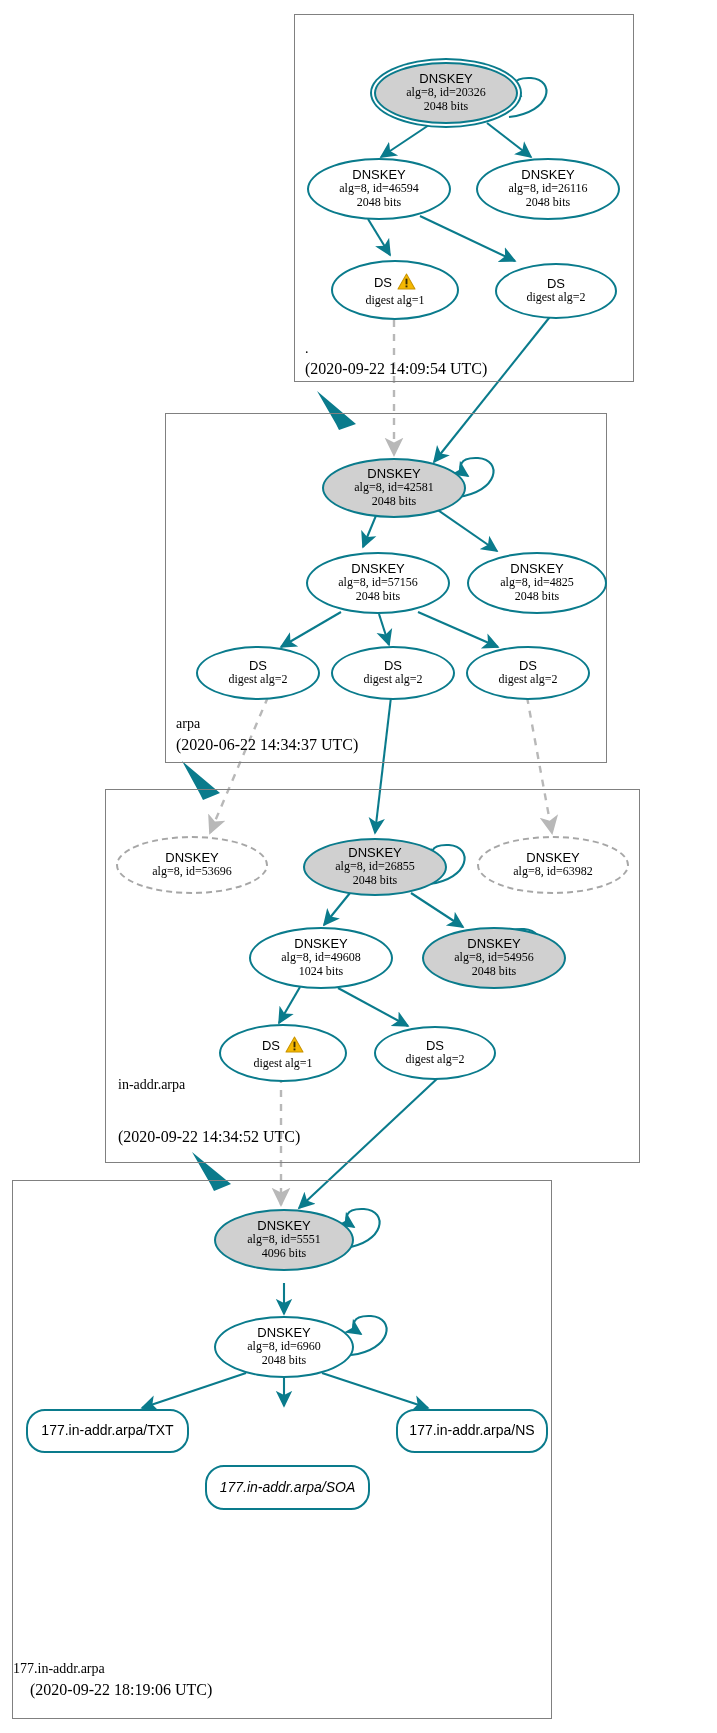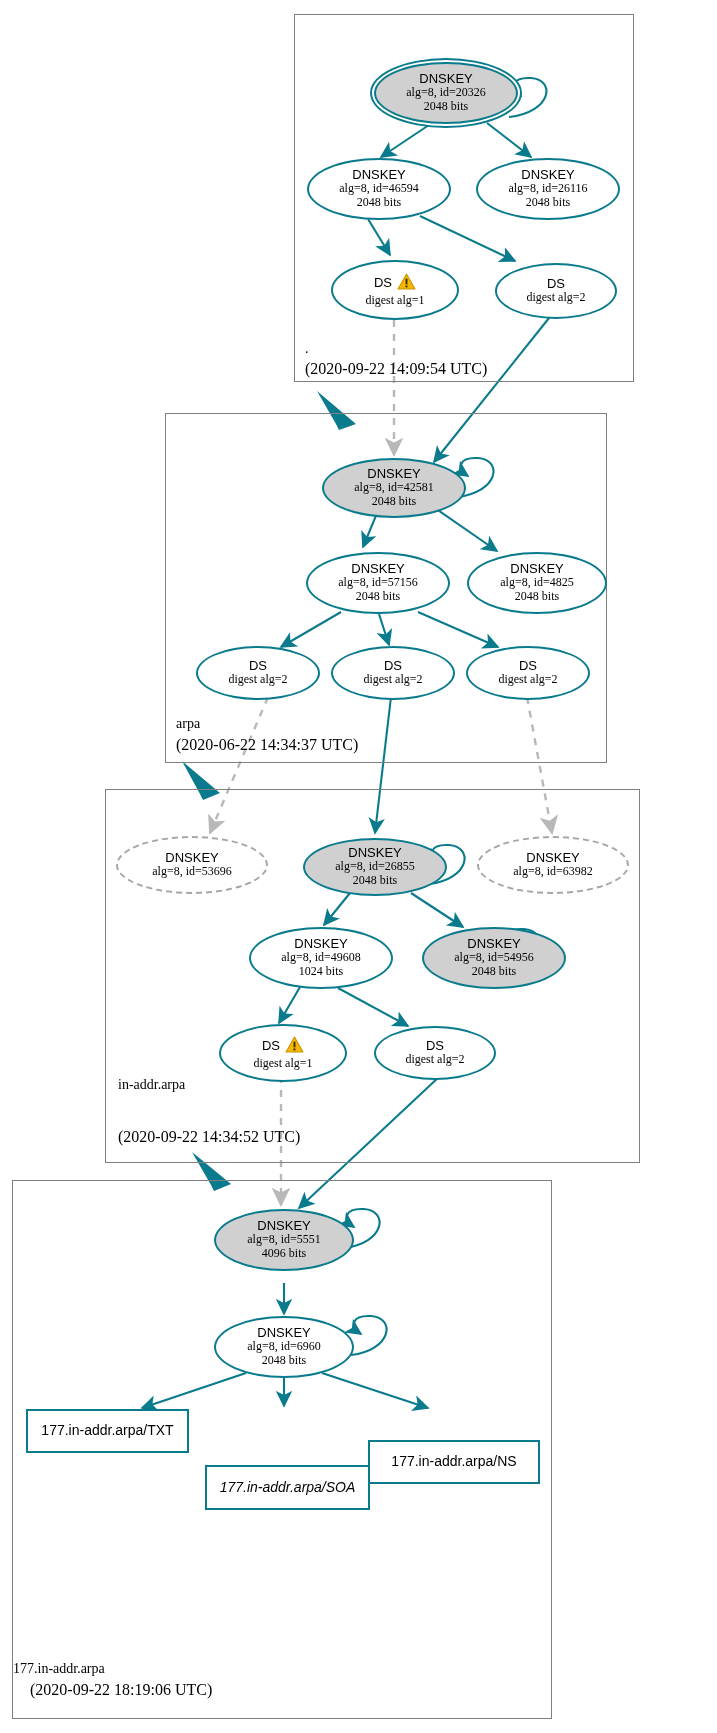--- a/index.html
+++ b/index.html
@@ -7,21 +7,21 @@
   #stage{position:relative;width:717px;height:1733px;overflow:hidden;background:#fff;}
   .zone-box{position:absolute;border:1px solid #808080;background:transparent;box-sizing:border-box;}
   .zone-label{position:absolute;font-family:"Liberation Serif",serif;color:#000;white-space:nowrap;}
   .zone-name{font-size:14px;}
   .zone-time{font-size:16px;}
   .node{position:absolute;display:flex;flex-direction:column;align-items:center;justify-content:center;text-align:center;box-sizing:border-box;}
   .ell{border-radius:50%;border:2px solid #0a7b8c;background:#ffffff;}
   .ell.filled{background:#d0d0d0;}
   .ell.dashed{border:2px dashed #a6a6a6;background:#ffffff;}
   .ell.dbl{box-shadow:0 0 0 2px #ffffff,0 0 0 4px #0a7b8c;}
-  .rrect{border:2px solid #0a7b8c;background:#fff;border-radius:0;}
+  .rrect{border:2px solid #0a7b8c;background:#fff;border-radius:19px;}
   .t1{font-family:"Liberation Sans",sans-serif;font-size:13px;color:#000;line-height:1.05;}
   .t2{font-family:"Liberation Serif",serif;font-size:12px;color:#000;line-height:1.15;}
   .t3{font-family:"Liberation Sans",sans-serif;font-size:14px;color:#000;line-height:1.1;}
   .warn{display:inline-block;vertical-align:middle;margin-left:5px;}
   svg.edges{position:absolute;left:0;top:0;width:717px;height:1733px;pointer-events:none;}
   .row{display:flex;align-items:center;justify-content:center;}
 </style>
 </head>
 <body>
 
@@ -234,17 +234,17 @@
   </div>
 
   <div class="node rrect" style="left:26px;top:1409px;width:163px;height:44px;">
     <div class="t3">177.in-addr.arpa/TXT</div>
   </div>
 
   <div class="node rrect" style="left:205px;top:1465px;width:165px;height:45px;font-style:italic;">
     <div class="t3">177.in-addr.arpa/SOA</div>
   </div>
 
-  <div class="node rrect" style="left:368px;top:1409px;width:172px;height:44px;margin-top:31px;">
+  <div class="node rrect" style="left:396px;top:1409px;width:152px;height:44px;">
     <div class="t3">177.in-addr.arpa/NS</div>
   </div>
 
 </div>
 
 </body></html>

